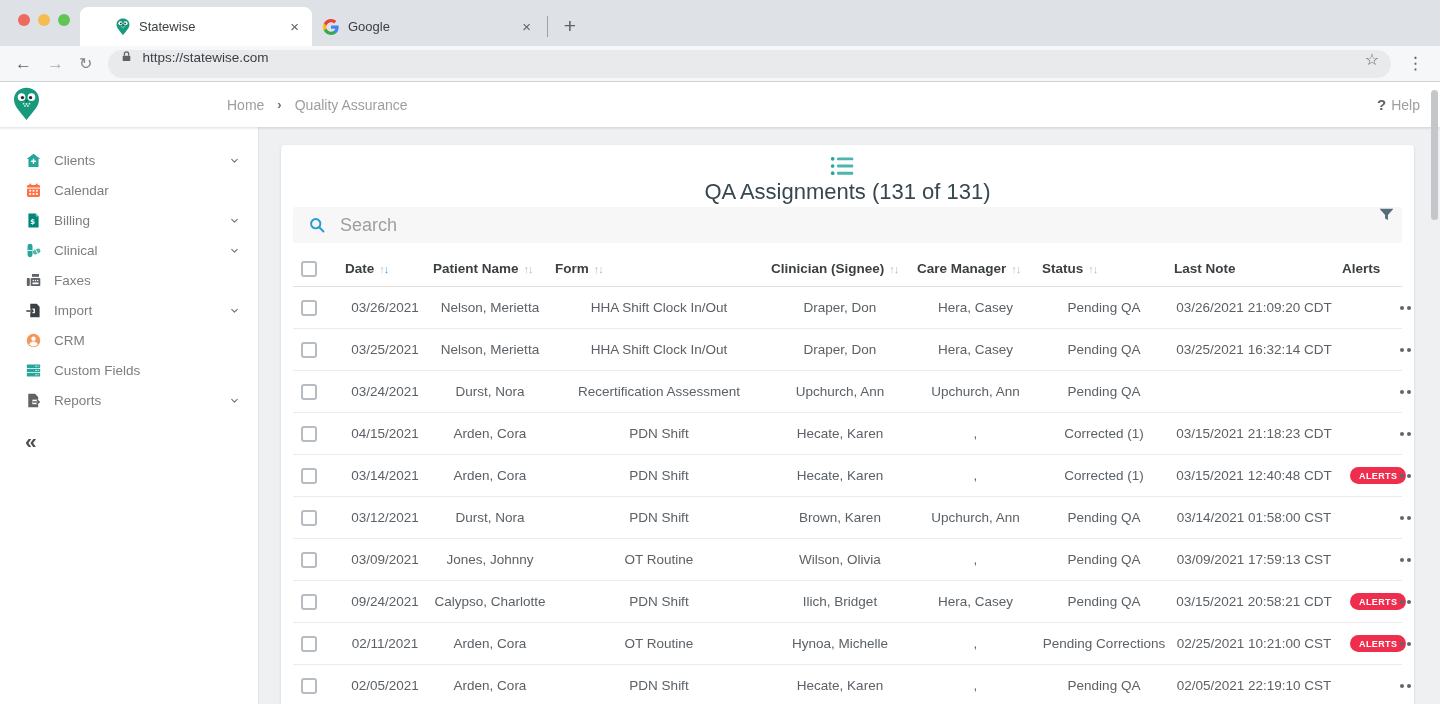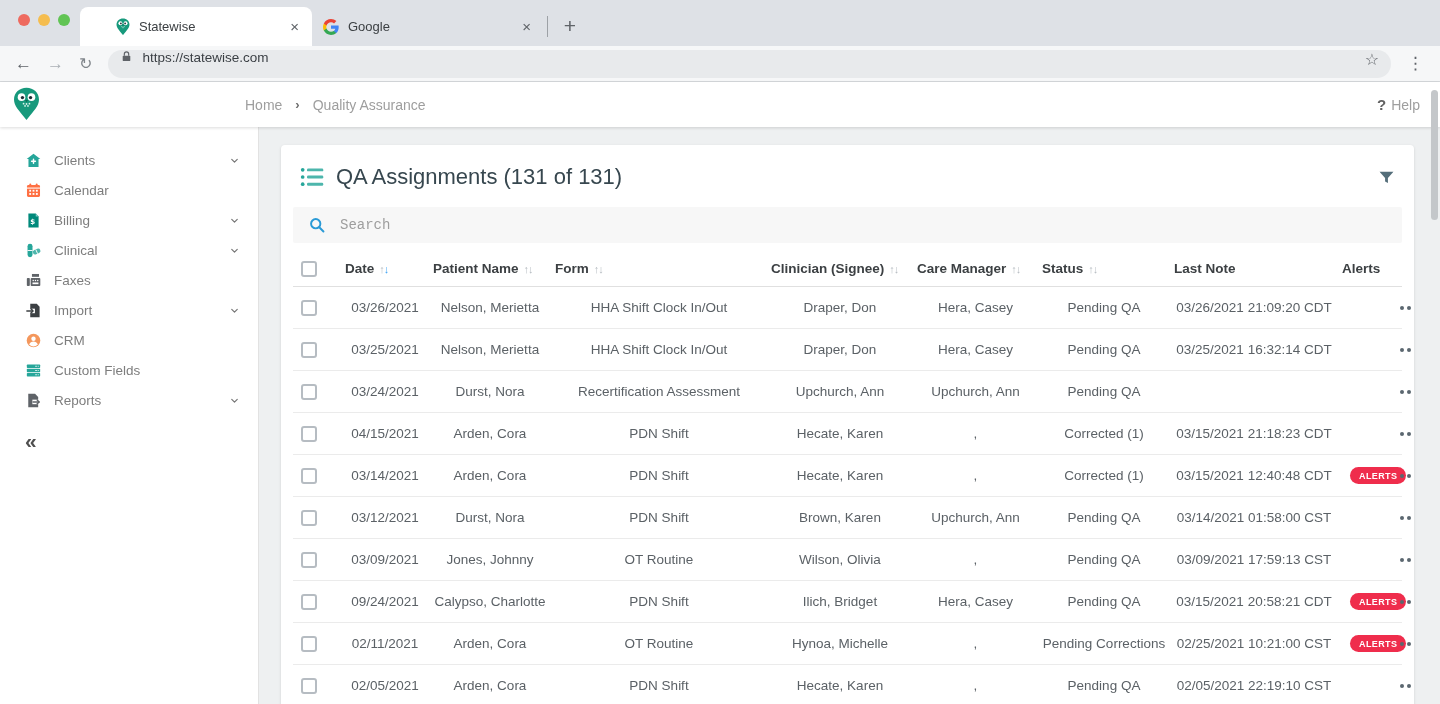--- a/index.html
+++ b/index.html
@@ -23,45 +23,45 @@
   .navicon.fwd{color:#aab0b5;}
   .navicon.reload{font-size:16px;color:#80868b;}
   .urlbar{flex:1;height:28px;background:#e8eaec;border-radius:14px;margin:0 10px 0 16px;display:flex;align-items:flex-start;padding:0 12px;}
   .urltext{font-size:13.5px;color:#3a3f44;margin-left:9px;}
   .star{margin-left:auto;font-size:16px;color:#5f6368;}
   .menudots{font-size:17px;color:#5f6368;margin:0 16px 0 6px;}
 
   
   .appheader{height:45px;background:#fff;display:flex;align-items:center;position:relative;box-shadow:0 1px 3px rgba(0,0,0,.14);z-index:6;}
   .logo{position:absolute;left:13px;top:5px;display:flex;}
-  .crumbs{position:absolute;left:245px;display:flex;align-items:center;gap:13px;font-size:14px;color:#9e9e9e;}
+  .crumbs{position:absolute;left:227px;display:flex;align-items:center;gap:13px;font-size:14px;color:#9e9e9e;}
   .crumbsep{font-weight:700;color:#6d6d6d;font-size:13px;}
   .help{position:absolute;right:20px;display:flex;align-items:center;gap:5px;font-size:14px;color:#9e9e9e;}
   .helpq{font-weight:700;color:#616161;font-size:15px;}
 
   
   .appbody{display:flex;height:577px;}
   aside{width:259px;background:#fff;border-right:1px solid #e2e2e2;padding-top:18px;flex:none;}
   .sitem{height:30px;display:flex;align-items:center;padding:0 18px 0 25px;color:#7d7d7d;font-size:13.5px;}
   .sitem.active{color:#1f1f1f;}
   .sicon{width:17px;height:17px;margin-right:12px;display:flex;flex:none;}
   .sicon svg{width:17px;height:17px;}
   .slabel{flex:1;white-space:nowrap;}
   .schev{display:flex;}
   .scollapse{margin:15px 0 0 25px;font-size:21px;font-weight:700;color:#4f4f4f;letter-spacing:-2px;line-height:1;}
 
   main{flex:1;background:#eef0f1;position:relative;overflow:hidden;}
   .card{position:absolute;left:22px;right:26px;top:18px;bottom:-50px;background:#fff;border-radius:4px;box-shadow:0 1px 3px rgba(0,0,0,.13);overflow:hidden;}
-  .cardhead{height:56px;display:flex;align-items:center;padding:8px 18px 0;}
+  .cardhead{height:56px;display:flex;align-items:center;padding:8px 18px 0;flex-direction:column;}
   .titleicon{display:flex;margin-right:11px;}
   .cardtitle{font-size:22px;color:#37474f;}
   .filter{margin-left:auto;display:flex;}
 
   .searchbar{margin:6px 12px 0;height:36px;background:#f7f7f7;border-radius:2px;display:flex;align-items:center;padding:0 15px;}
-  .searchinput{border:none;outline:none;background:transparent;margin-left:14px;font-size:14px;color:#424242;flex:1;font-family:Liberation Mono, monospace;}
+  .searchinput{border:none;outline:none;background:transparent;margin-left:14px;font-size:18px;color:#424242;flex:1;font-family:Liberation Sans, sans-serif;}
   .searchinput::placeholder{color:#9e9e9e;opacity:1;}
 
   .table{margin:8px 12px 0;}
   .thead,.trow{display:grid;grid-template-columns:44px 88px 122px 216px 146px 125px 132px 168px 58px 1fr;align-items:center;text-align:center;}
   .thead{height:36px;border-bottom:1px solid #e0e0e0;}
   .th{display:flex;align-items:center;font-size:13.5px;font-weight:700;color:#3c4043;padding-left:8px;white-space:nowrap;}
   .arrows{margin-left:5px;letter-spacing:-1px;display:flex;}
   .arrows i{font-style:normal;font-size:11px;color:#b6bcc1;}
   .arrows i.on{color:#42a5f5;}
   .trow{height:42px;border-bottom:1px solid #ebebeb;}

